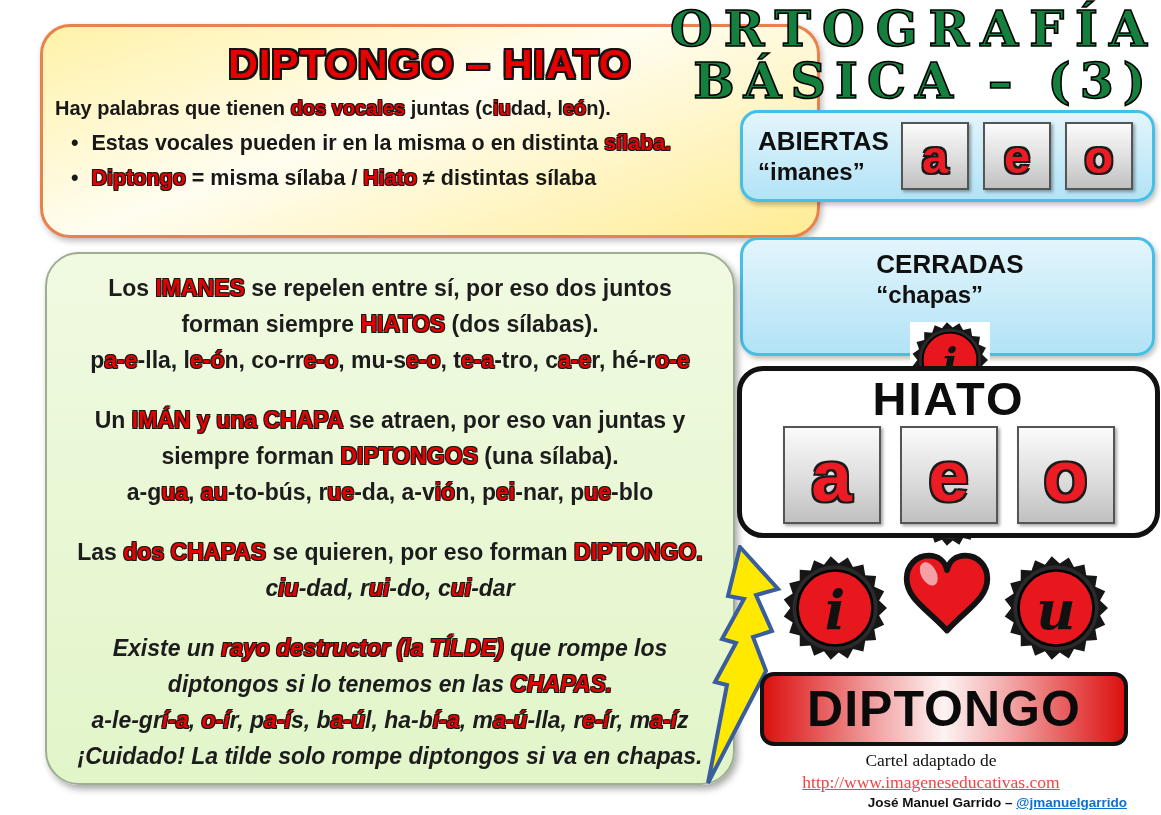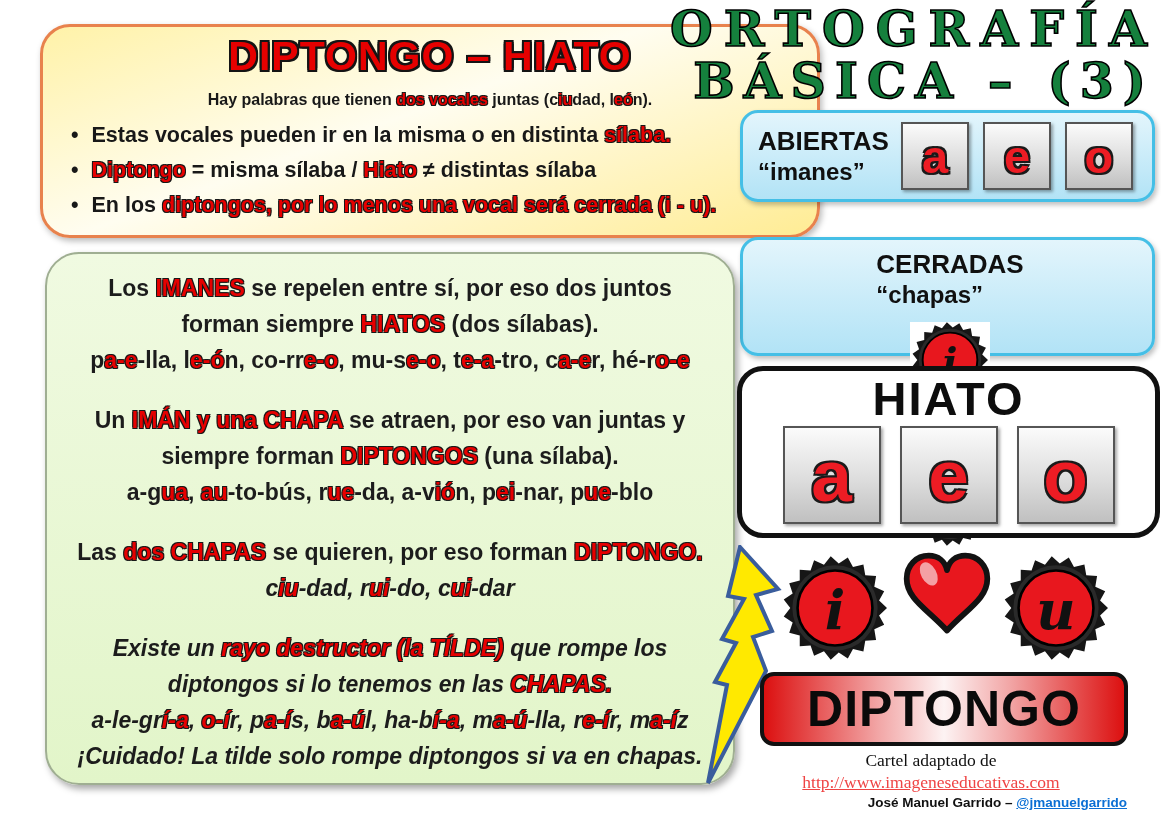--- a/index.html
+++ b/index.html
@@ -3,25 +3,25 @@
 <meta charset="utf-8">
 <style>
   html,body{margin:0;padding:0;background:#fff;}
   .poster{position:relative;width:1161px;height:815px;background:#fff;overflow:hidden;
           font-family:"Liberation Sans",sans-serif;}
 
   
   .yellow-box{position:absolute;left:40px;top:24px;width:780px;height:214px;box-sizing:border-box;
     border:3px solid #e8824d;border-radius:30px;
     background:linear-gradient(160deg,#fff2a8 0%,#fffdf0 45%,#ffec94 100%);
-    box-shadow:2px 3px 6px rgba(0,0,0,.28);padding:4px 12px;}
+    box-shadow:2px 3px 6px rgba(0,0,0,.28);padding:12px 12px;}
   .main-title{margin:2px 0 3px;text-align:center;font-size:41px;font-weight:800;color:#e60000;letter-spacing:1px;
     text-shadow:-2px -2px 0 #141414,2px -2px 0 #141414,-2px 2px 0 #141414,2px 2px 0 #141414,
                 -2px 0 0 #141414,2px 0 0 #141414,0 -2px 0 #141414,0 2px 0 #141414;}
-  .intro{margin:0 0 1px;text-align:center;font-size:16px;font-weight:700;color:#181818;line-height:34px;}
+  .intro{margin:0 0 1px;text-align:left;font-size:20px;font-weight:700;color:#181818;line-height:34px;}
   #yellow-bullets{list-style:none;margin:0;padding:0 0 0 16px;}
   #yellow-bullets li{font-size:21.5px;font-weight:700;color:#181818;line-height:35px;text-align:left;}
   #yellow-bullets .dot{margin-right:13px;}
 
   
   .rd{color:#e60000;text-shadow:-1px -1px 0 #181818,1px -1px 0 #181818,-1px 1px 0 #181818,1px 1px 0 #181818;}
 
   
   .brand{position:absolute;left:618px;top:2px;width:540px;text-align:right;
     font-family:"DejaVu Serif",serif;font-weight:bold;color:#15803d;
@@ -97,21 +97,20 @@
 <body>
 
 <div class="poster">
 
   <section class="yellow-box">
     <h1 class="main-title">DIPTONGO – HIATO</h1>
     <p class="intro"><span>Hay palabras que tienen </span><span class="rd">dos vocales</span><span> juntas (c</span><span class="rd">iu</span><span>dad, l</span><span class="rd">eó</span><span>n).</span></p>
     <ul id="yellow-bullets">
         <li><span class="dot">•</span><span>Estas vocales pueden ir en la misma o en distinta </span><span class="rd">sílaba.</span></li>
         <li><span class="dot">•</span><span class="rd">Diptongo</span><span> = misma sílaba /  </span><span class="rd">Hiato</span><span> ≠ distintas sílaba</span></li>
-        <li><span class="dot">•</span><span>En los </span><span class="rd">diptongos, por lo menos una vocal será cerrada (i - u).</span></li>
       </ul>
   </section>
 
   <header class="brand">
     <div class="brand-line1">ORTOGRAFÍA</div>
     <div class="brand-line2">BÁSICA – (3)</div>
   </header>
 
   <section class="blue-box abiertas">
     <div class="blue-labels">

